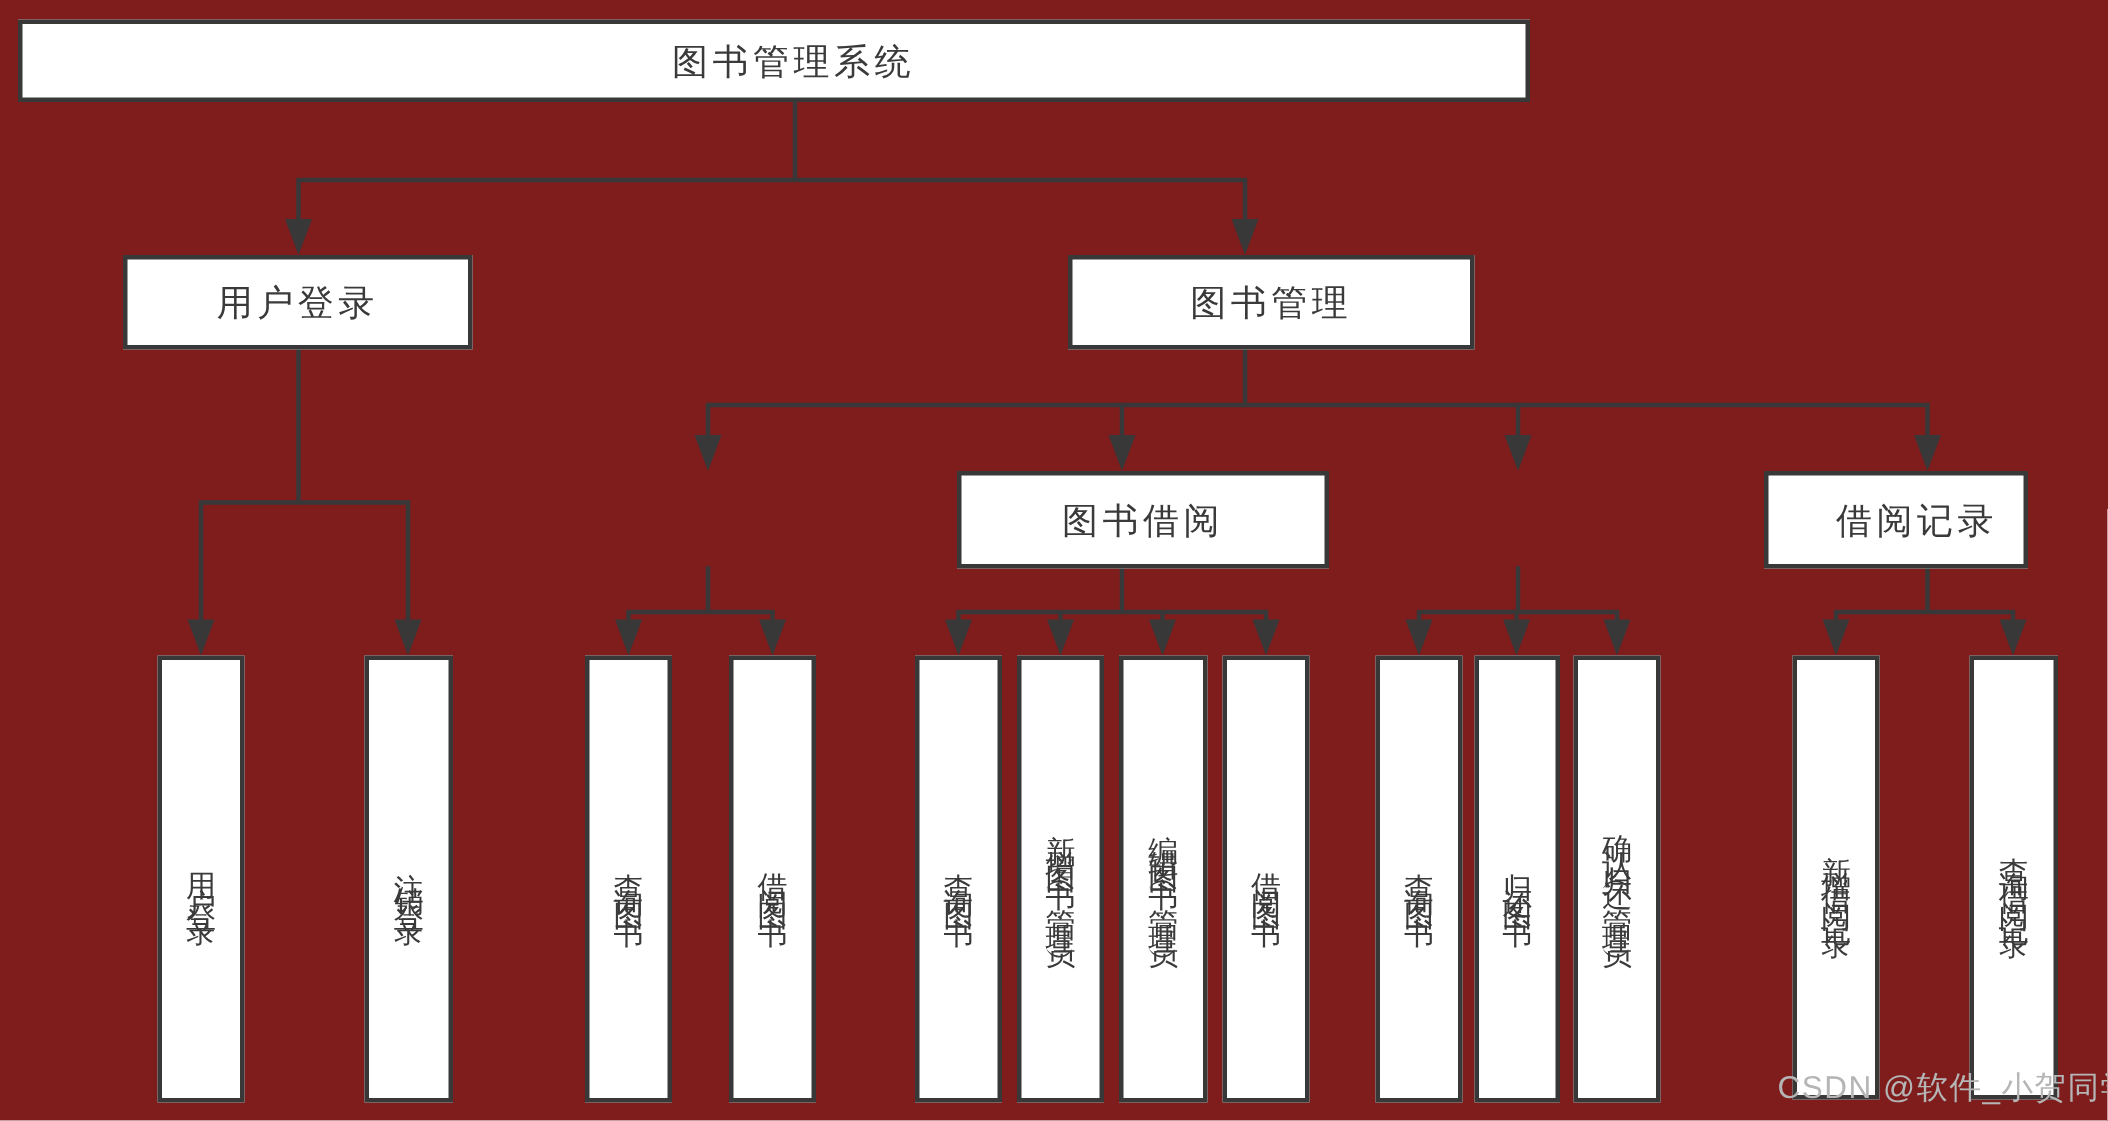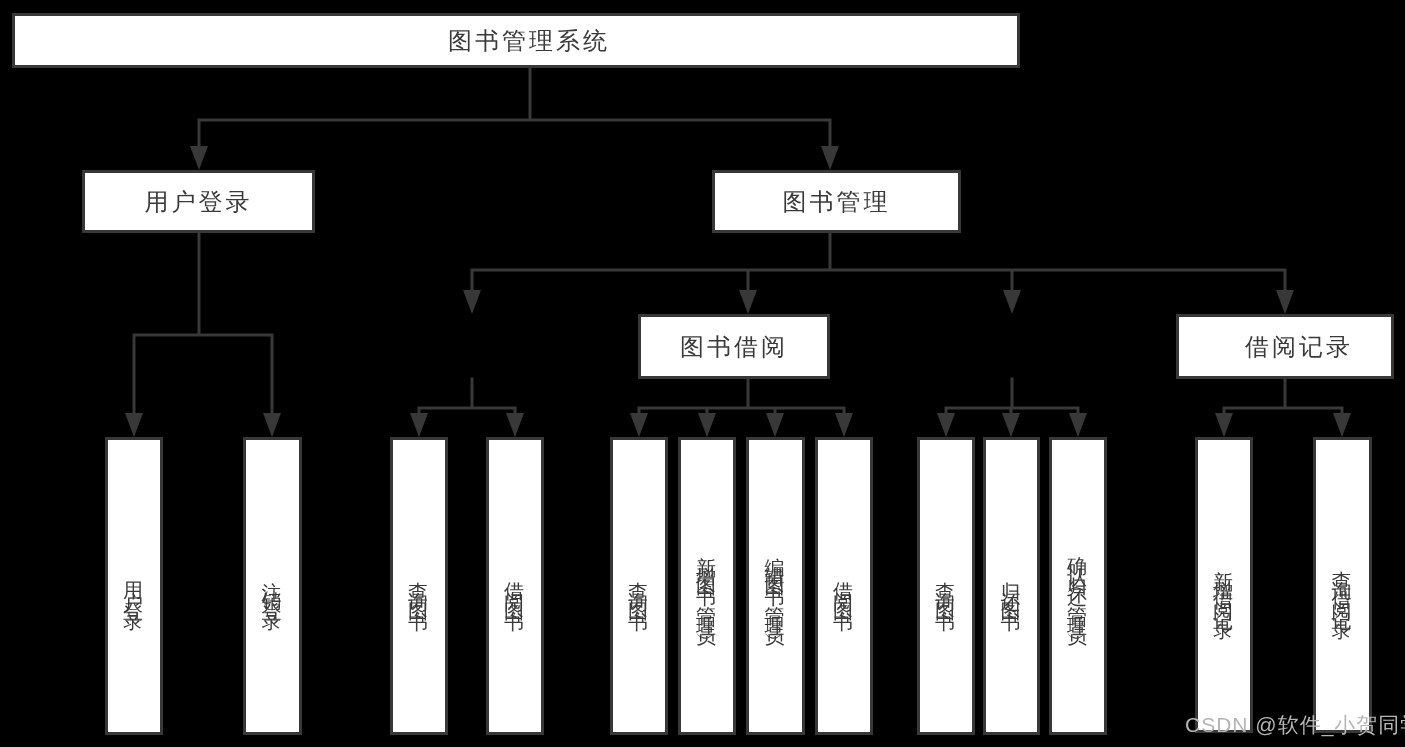--- a/index.html
+++ b/index.html
@@ -1,41 +1,41 @@
 <!DOCTYPE html>
 <html><head>
 <meta charset="utf-8">
 <style>
   html,body{margin:0;padding:0;background:#ffffff;}
   #stage{
-    position:relative;width:1405px;height:747px;background:#000000;overflow:hidden;
+    position:relative;width:1405px;height:747px;background:#7f1d1d;overflow:hidden;
     font-family:"Liberation Sans","DejaVu Sans",sans-serif;
   }
   #wires{position:absolute;left:0;top:0;z-index:1;}
   .box{
     position:absolute;box-sizing:border-box;z-index:2;
     border:3px solid #383838;background:#ffffff;
     display:flex;align-items:center;justify-content:center;
   }
   .hbox span{
     font-size:24px;letter-spacing:3px;color:#3a3a3a;white-space:nowrap;
   }
   .vbox span{
     writing-mode:vertical-lr;text-orientation:mixed;
     font-size:20px;letter-spacing:10px;color:#3a3a3a;white-space:nowrap;
   }
   
   .p-root{left:12px;top:13px;width:1008px;height:55px;}
   .p-root span{padding-left:26px;}
   .p-l2a{left:82px;top:170px;width:233px;height:63px;}
-  .p-l2b{left:712px;top:170px;width:249px;height:63px;}
+  .p-l2b{left:712px;top:170px;width:271px;height:63px;}
   .p-l3a{left:363px;top:314px;width:218px;height:65px;}
-  .p-l3b{left:638px;top:314px;width:192px;height:65px;text-align:right;}
+  .p-l3b{left:638px;top:314px;width:248px;height:65px;text-align:right;}
   .p-l3c{left:903px;top:314px;width:218px;height:65px;}
-  .p-l3d{left:1176px;top:314px;width:218px;height:65px;padding-left:28px;}
+  .p-l3d{left:1176px;top:314px;width:176px;height:65px;padding-left:28px;}
   .p-a1{left:105px;top:437px;width:58px;height:298px;}
   .p-a2{left:243px;top:437px;width:59px;height:298px;}
   .p-b1{left:390px;top:437px;width:58px;height:298px;}
   .p-b2{left:486px;top:437px;width:58px;height:298px;}
   .p-c1{left:610px;top:437px;width:58px;height:298px;}
   .p-c2{left:678px;top:437px;width:58px;height:298px;}
   .p-c3{left:746px;top:437px;width:59px;height:298px;}
   .p-c4{left:815px;top:437px;width:58px;height:298px;}
   .p-d1{left:917px;top:437px;width:58px;height:298px;}
   .p-d2{left:983px;top:437px;width:57px;height:298px;}

